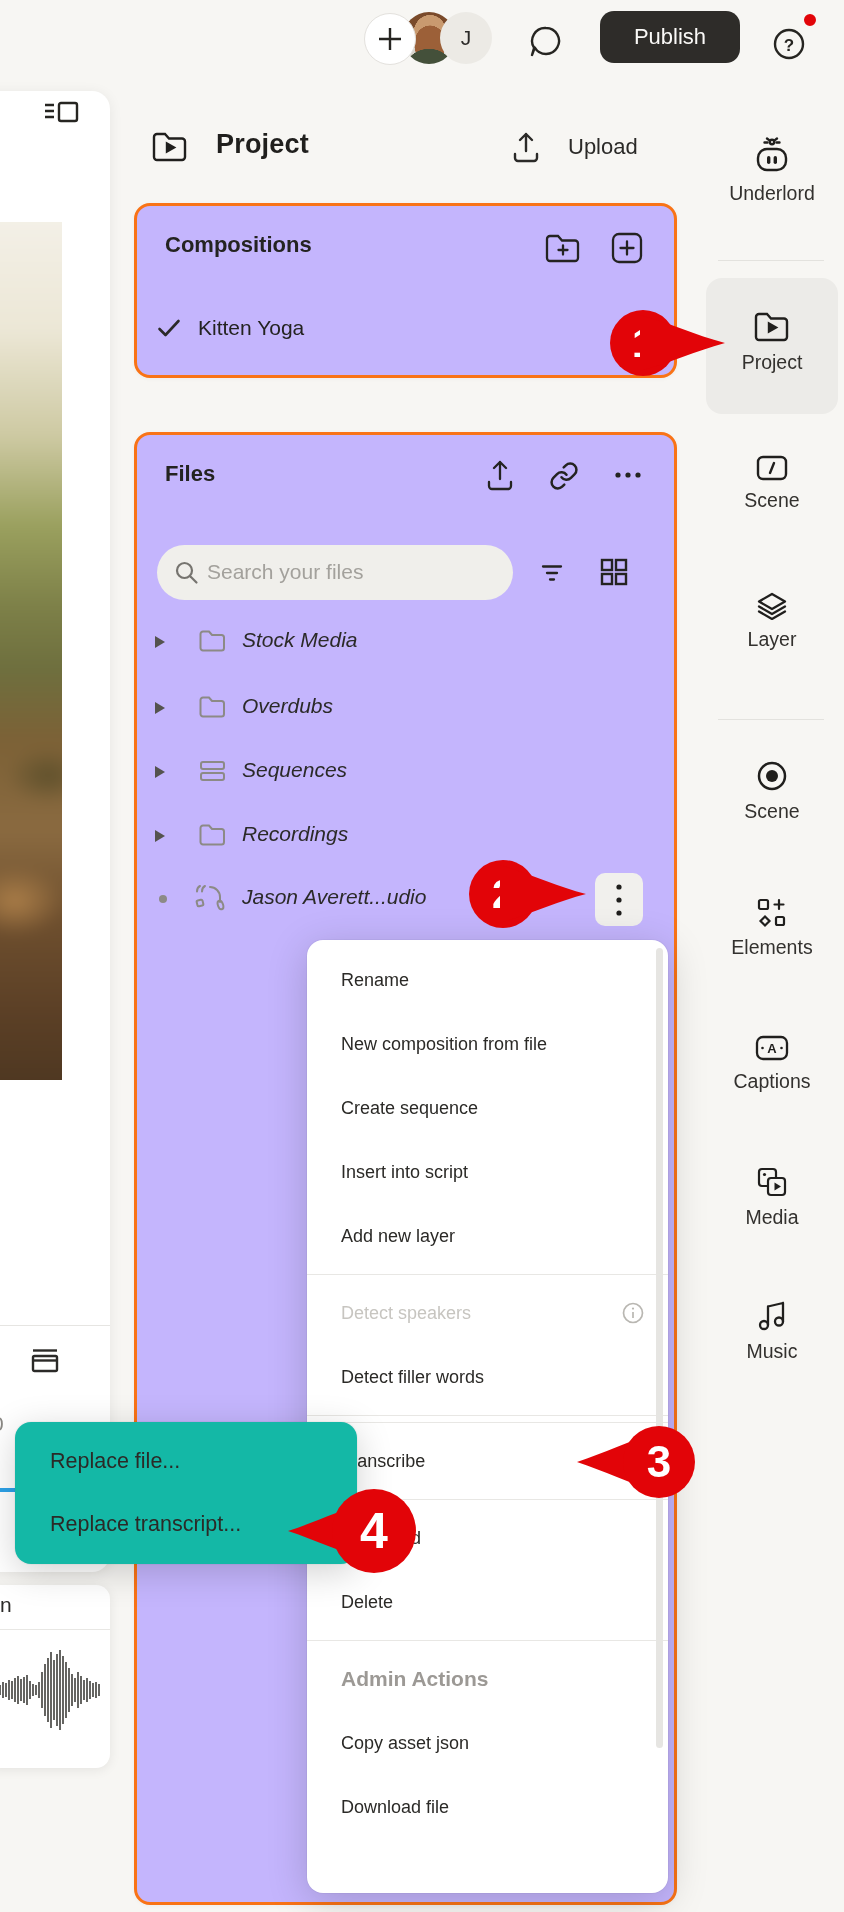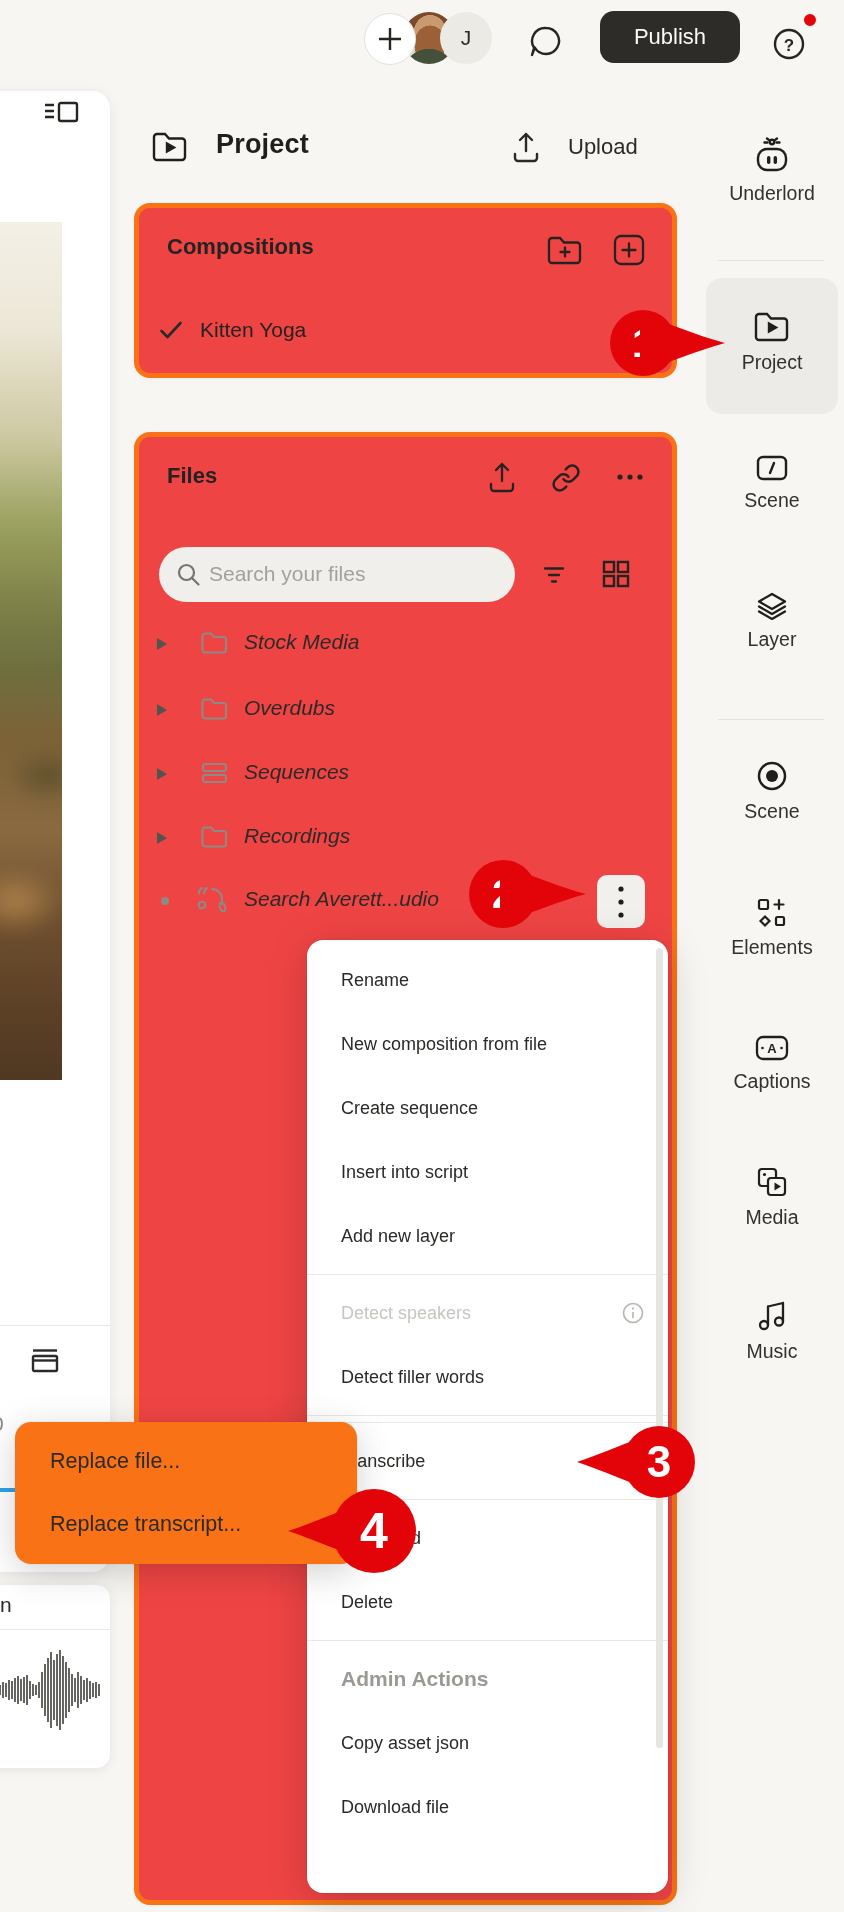--- a/index.html
+++ b/index.html
@@ -47,21 +47,21 @@
   .help-btn{left:772px;top:27px;width:34px;height:34px;z-index:6;}
   .red-dot{left:801px;top:11px;width:18px;height:18px;background:#e20408;border:3px solid #f7f6f3;z-index:7;}
 
   
   .main{z-index:5;}
   .proj-icon{left:152px;top:130px;}
   .proj-title{left:216px;top:129px;font-size:27px;font-weight:600;color:#201f1d;letter-spacing:.2px;}
   .upload-btn{left:512px;top:128px;height:38px;display:flex;align-items:center;gap:28px;}
   .upload-btn span{font-size:22px;color:#2b2a28;}
 
-  .card{background:#ef4444;border:5px solid #f97316;border-radius:16px;box-shadow:0 1px 4px rgba(0,0,0,.04);}
+  .card{background:#c4b5fd;border:3px solid #f97316;border-radius:16px;box-shadow:0 1px 4px rgba(0,0,0,.04);}
   .comp-card{left:134px;top:203px;width:543px;height:175px;}
   .card-h{position:absolute;left:28px;top:26px;font-size:22px;font-weight:700;color:#242321;}
   .comp-fplus{position:absolute;left:408px;top:26px;}
   .comp-splus{position:absolute;left:474px;top:26px;}
   .comp-row{position:absolute;left:0;top:96px;width:100%;height:54px;display:flex;align-items:center;}
   .comp-check{position:absolute;left:20px;top:16px;}
   .comp-label{position:absolute;left:61px;top:14px;font-size:21px;color:#242321;}
 
   .files-card{left:134px;top:432px;width:543px;height:1473px;}
   .files-upload{position:absolute;left:349px;top:24px;}
@@ -95,21 +95,21 @@
     box-shadow:0 8px 40px rgba(0,0,0,.18), 0 0 0 1px rgba(0,0,0,.03);z-index:20;padding-top:8px;}
   .mi{height:64px;display:flex;align-items:center;justify-content:space-between;
     padding:0 24px 0 34px;font-size:18px;color:#2b2a27;}
   .mi.disabled{color:#c7c5c0;}
   .mi.hl{margin:0 13px;padding:0 11px 0 21px;border-radius:10px;background:#f1f0ee;}
   .mi.sect{color:#9c9995;font-weight:700;font-size:21px;}
   .menu-sep{height:1px;background:#e8e7e4;margin:6px 0;}
   .scroll-thumb{position:absolute;right:5px;top:8px;width:7px;height:800px;border-radius:4px;background:#e6e5e2;}
 
   
-  .submenu{left:15px;top:1422px;width:342px;height:142px;background:#f97316;border-radius:16px;
+  .submenu{left:15px;top:1422px;width:342px;height:142px;background:#14b8a6;border-radius:16px;
     box-shadow:0 8px 36px rgba(0,0,0,.18), 0 0 0 1px rgba(0,0,0,.03);z-index:22;padding-top:8px;}
   .smi{height:63px;display:flex;align-items:center;padding-left:35px;font-size:21.5px;color:#2b2a27;}
 
   
   .badge{z-index:30;}
   .b-circle{position:absolute;border-radius:50%;background:#e20408;width:100%;height:100%;
     display:flex;align-items:center;justify-content:center;color:#fff;font-weight:700;}
 </style>
 </head>
 <body>
@@ -303,21 +303,21 @@
     <div class="tree-row" style="top:437px">
       <div class="bullet"></div>
       <svg class="tree-ficon" style="left:56px;top:10px" width="36" height="32" viewBox="0 0 36 32">
           <g stroke="#8c8a86" stroke-width="2" fill="none" stroke-linecap="round">
         <path d="M7 4C5 5 4 7 4 9.5M12 4c-2 1-3 3-3 5.5"></path>
         <path d="M17 5a10 10 0 0 1 10 10v5"></path>
         <ellipse cx="27.5" cy="23" rx="2.6" ry="4.4" transform="rotate(-18 27.5 23)"></ellipse>
         <rect x="4" y="18" width="6" height="6" rx="1.5" transform="rotate(-14 7 21)"></rect>
           </g>
         </svg>
-      <span class="tree-label">Search Averett...udio</span>
+      <span class="tree-label">Jason Averett...udio</span>
     </div>
     <div class="kebab-btn">
       <svg width="8" height="34" viewBox="0 0 8 34">
         <circle cx="4" cy="4" r="2.6" fill="#1f1e1c"></circle>
           <circle cx="4" cy="17" r="2.6" fill="#1f1e1c"></circle>
           <circle cx="4" cy="30" r="2.6" fill="#1f1e1c"></circle>
         </svg>
     </div>
   </div>
 

